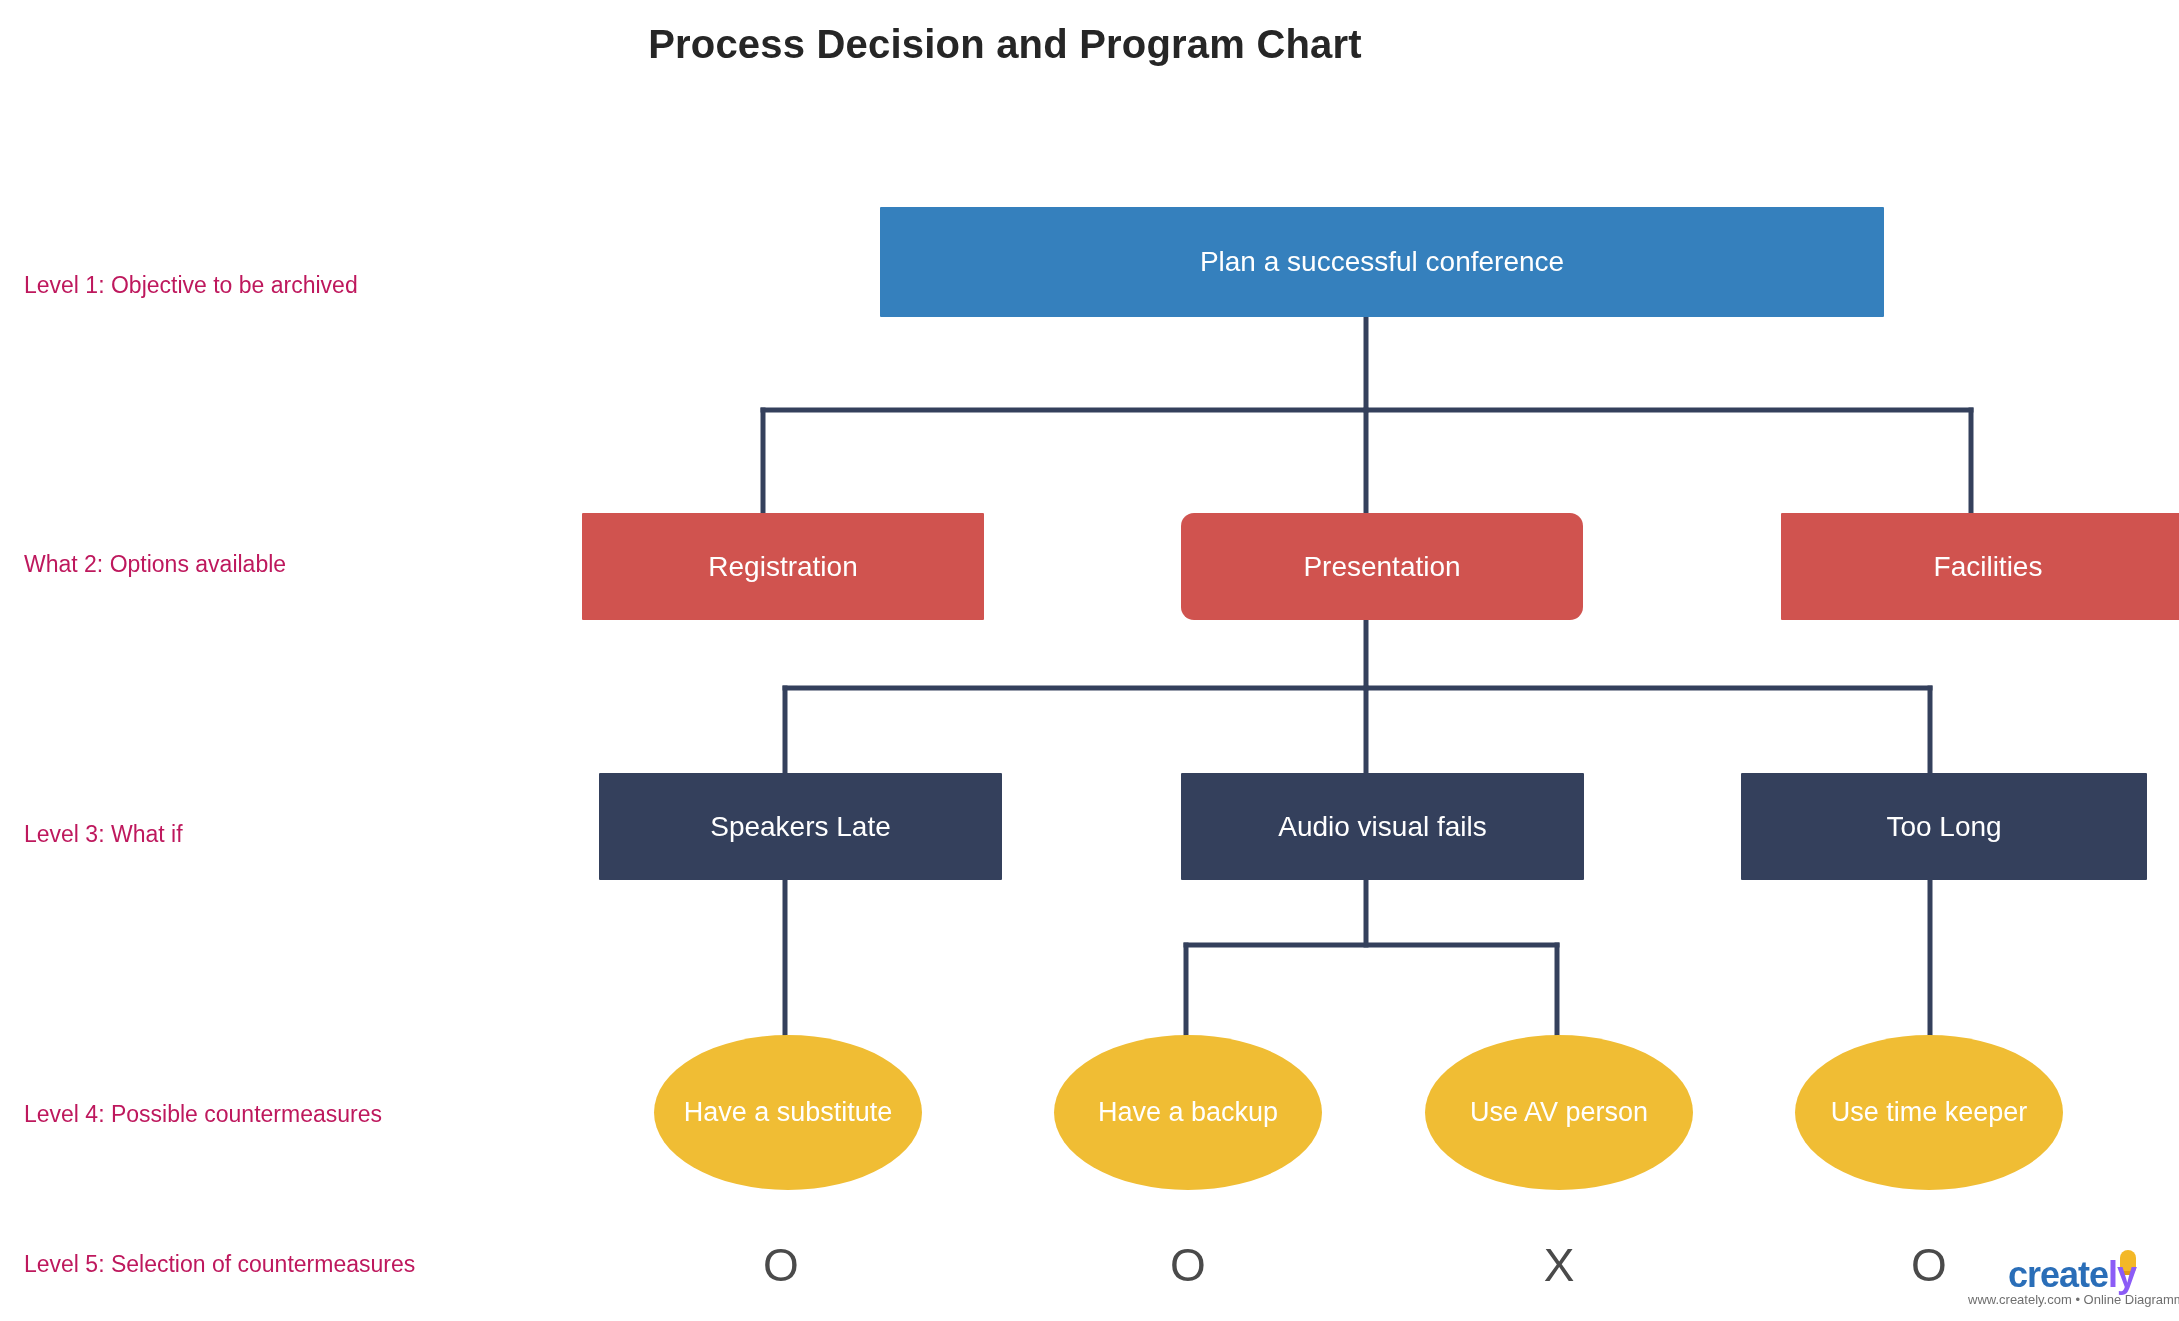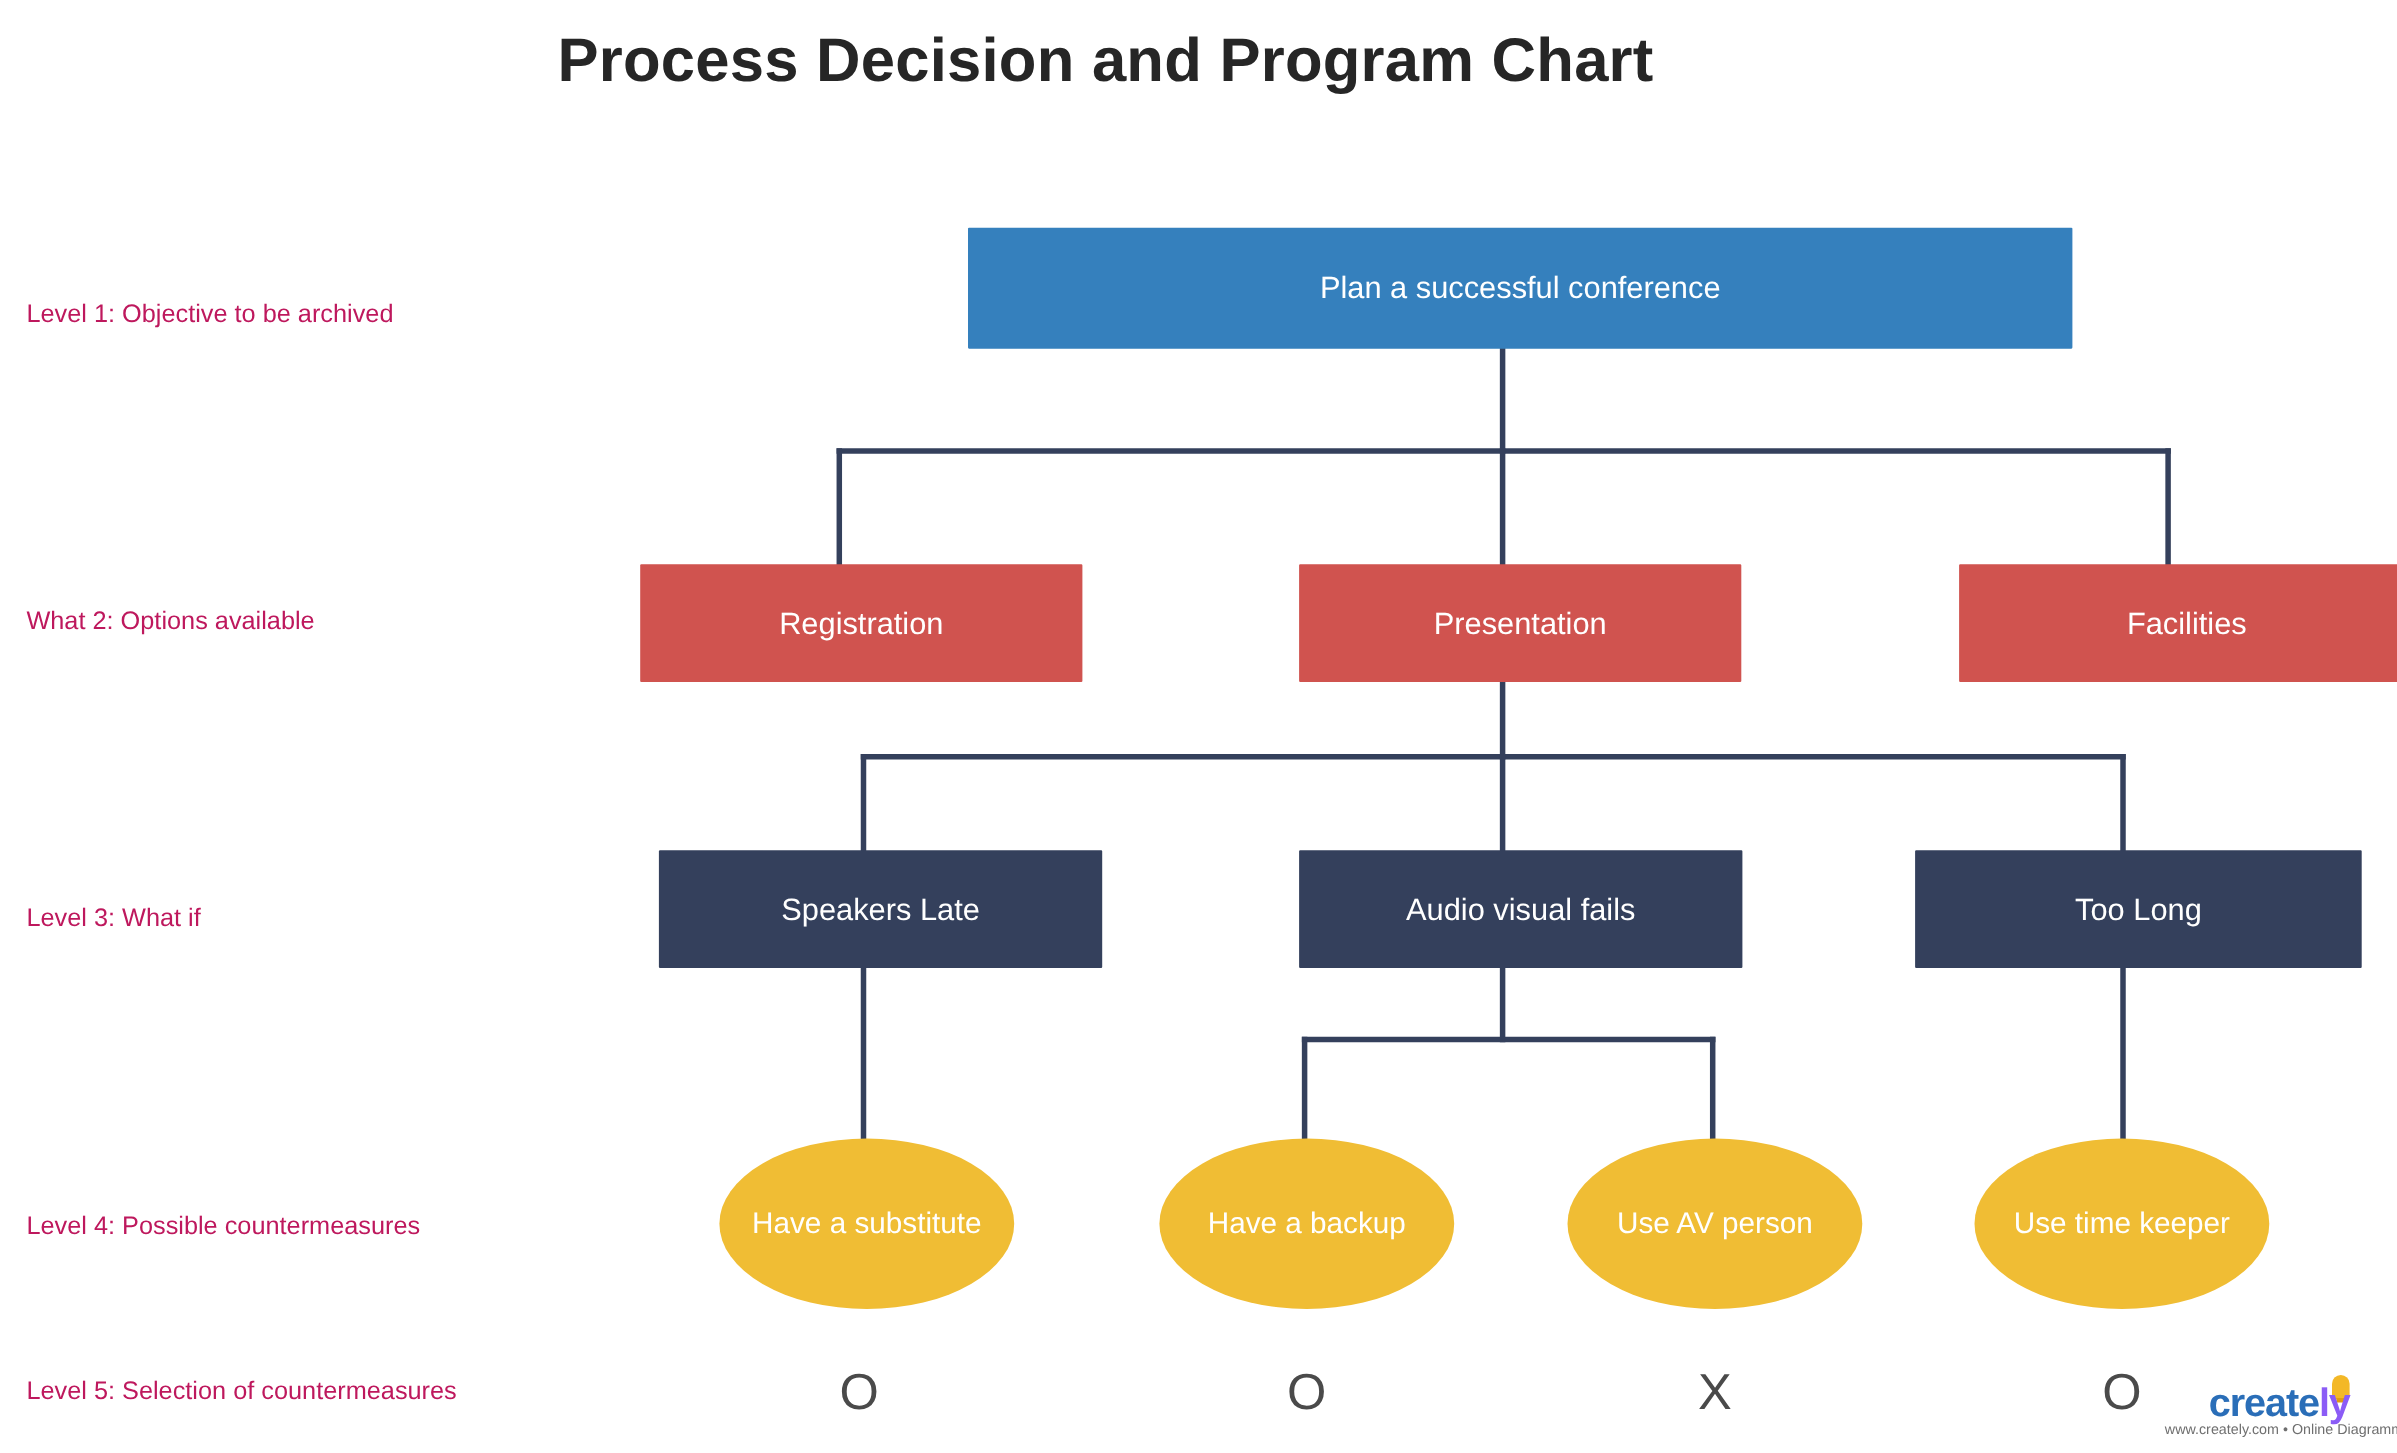--- a/index.html
+++ b/index.html
@@ -17,21 +17,21 @@
     height: 1321px;
     background: #ffffff;
     overflow: hidden;
   }
   #diagram-title {
     position: absolute;
     left: 0;
     top: 22px;
     width: 2010px;
     text-align: center;
-    font-size: 56px;
+    font-size: 40px;
     font-weight: bold;
     color: #262626;
     letter-spacing: 0.2px;
     font-family: "Liberation Sans", sans-serif;
   }
   .level-label {
     position: absolute;
     left: 24px;
     font-size: 23px;
     color: #be185d;
@@ -65,21 +65,21 @@
     background: #f0bd34;
     border-radius: 50%;
     font-size: 27px;
   }
 
   
   #node-plan-conference { left: 864px; top: 207px; width: 1004px; height: 110px; }
 
   
   #node-registration { left: 566px;  top: 513px; width: 402px; height: 107px; }
-  #node-presentation { left: 1165px; top: 513px; width: 402px; height: 107px; }
+  #node-presentation { left: 1165px; top: 513px; width: 402px; height: 107px; border-radius: 13px; }
   #node-facilities   { left: 1765px; top: 513px; width: 414px; height: 107px; }
 
   
   #node-speakers-late { left: 583px;  top: 773px; width: 403px; height: 107px; }
   #node-audio-visual  { left: 1165px; top: 773px; width: 403px; height: 107px; }
   #node-too-long      { left: 1725px; top: 773px; width: 406px; height: 107px; }
 
   
   #node-have-substitute { left: 654px;  top: 1035px; width: 268px; height: 155px; }
   #node-have-backup     { left: 1054px; top: 1035px; width: 268px; height: 155px; }

